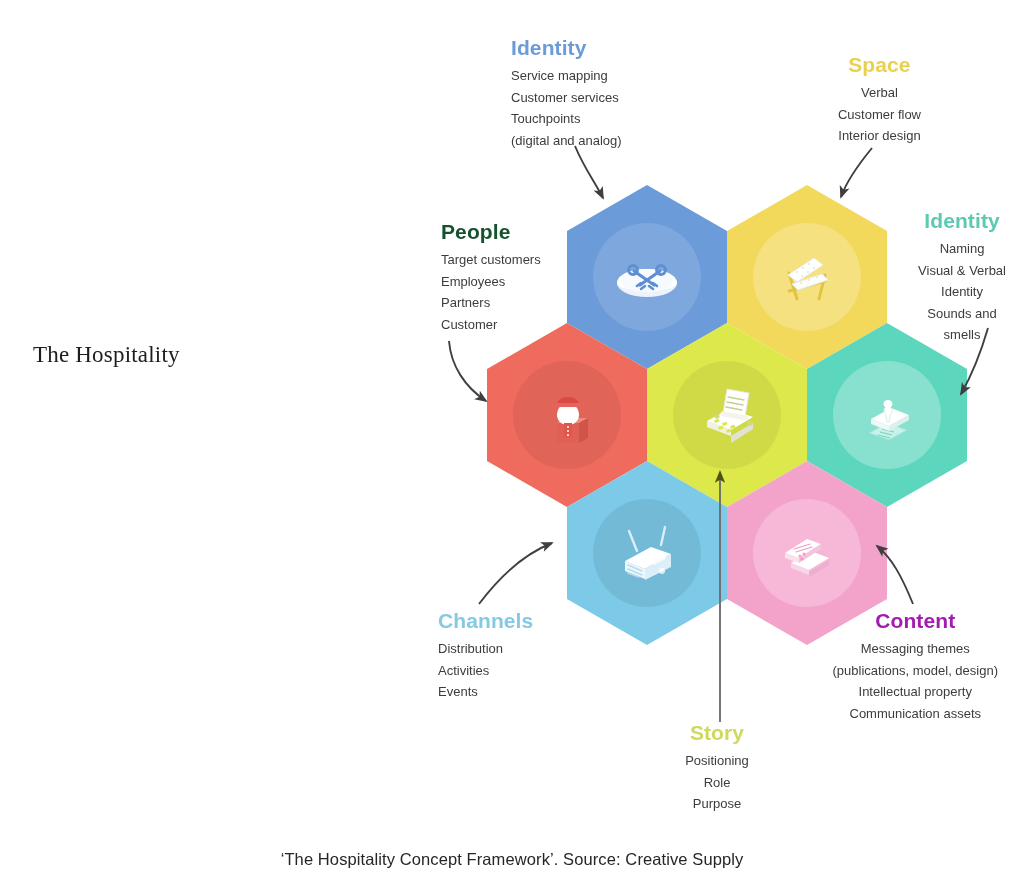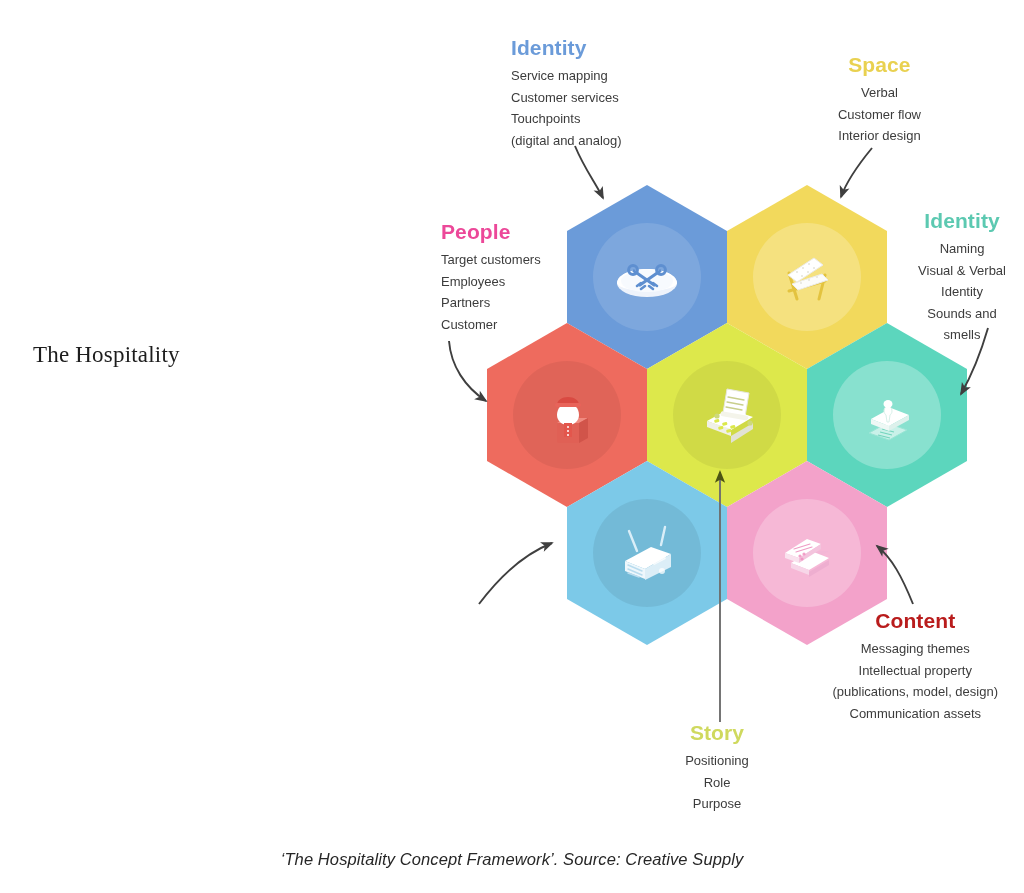--- a/index.html
+++ b/index.html
@@ -40,21 +40,20 @@
   .main-title .ln { display: block; }
 
   
   .caption {
     position: absolute;
     left: 0;
     top: 850px;
     width: 1024px;
     text-align: center;
     font-family: "Liberation Sans", sans-serif;
-    font-style: italic;
     font-size: 16.5px;
     color: #262626;
     letter-spacing: 0.1px;
   }
 
   
   #hexwrap {
     position: absolute;
     left: 470px;
     top: 185px;
@@ -328,33 +327,39 @@
   <div class="lblock ta-r" id="lbl-identity">
     <div class="head" style="color:#5cc9b1;">Identity</div>
     <div class="item">Naming</div>
     <div class="item">Visual &amp; Verbal</div>
     <div class="item">Identity</div>
     <div class="item">Sounds and</div>
     <div class="item">smells</div>
   </div>
 
   <div class="lblock ta-l" id="lbl-people">
-    <div class="head" style="color:#ec4899;">People</div>
+    <div class="head" style="color:#14532d;">People</div>
     <div class="item">Target customers</div>
     <div class="item">Employees</div>
     <div class="item">Partners</div>
     <div class="item">Customer</div>
   </div>
 
+  <div class="lblock ta-l" id="lbl-channels">
+    <div class="head" style="color:#86c9e3;">Channels</div>
+    <div class="item">Distribution</div>
+    <div class="item">Activities</div>
+    <div class="item">Events</div>
+  </div>
 
   <div class="lblock ta-r" id="lbl-content">
-    <div class="head" style="color:#b91c1c;">Content</div>
+    <div class="head" style="color:#a21caf;">Content</div>
     <div class="item">Messaging themes</div>
+    <div class="item">(publications, model, design)</div>
     <div class="item">Intellectual property</div>
-    <div class="item">(publications, model, design)</div>
     <div class="item">Communication assets</div>
   </div>
 
   <div class="lblock ta-c" id="lbl-story">
     <div class="head" style="color:#cfd95e;">Story</div>
     <div class="item">Positioning</div>
     <div class="item">Role</div>
     <div class="item">Purpose</div>
   </div>
 

